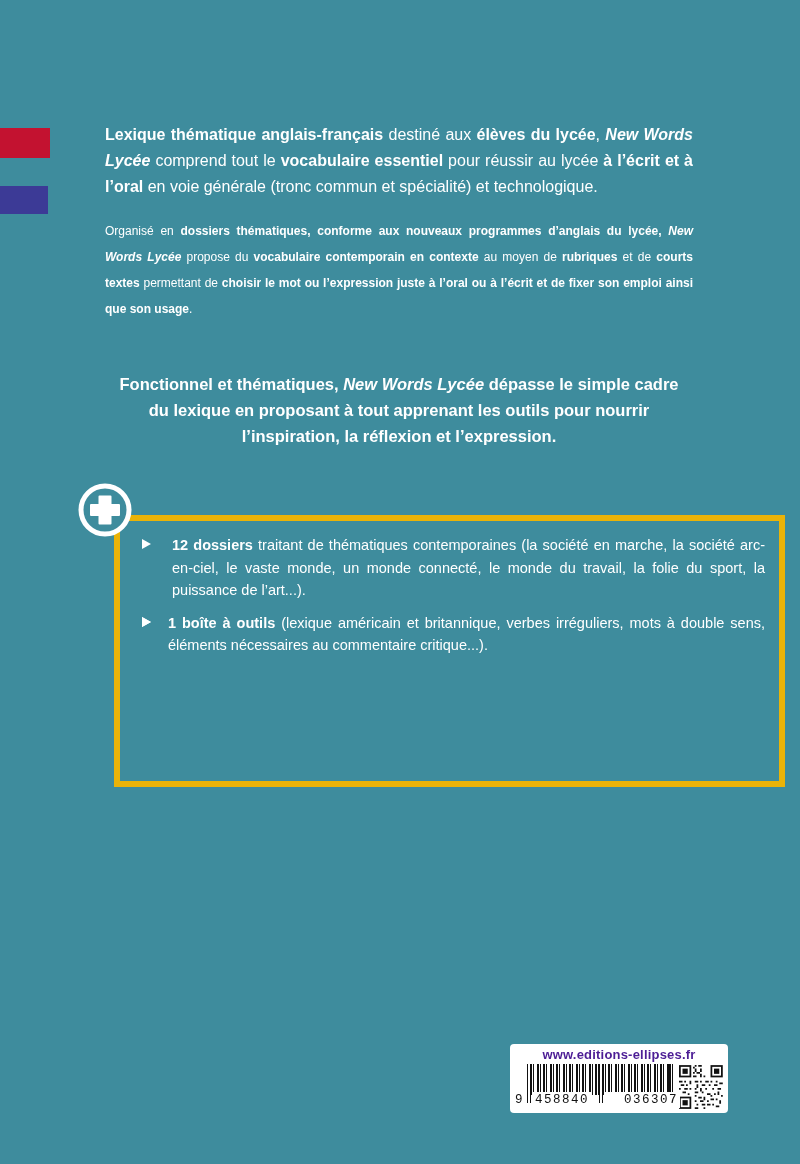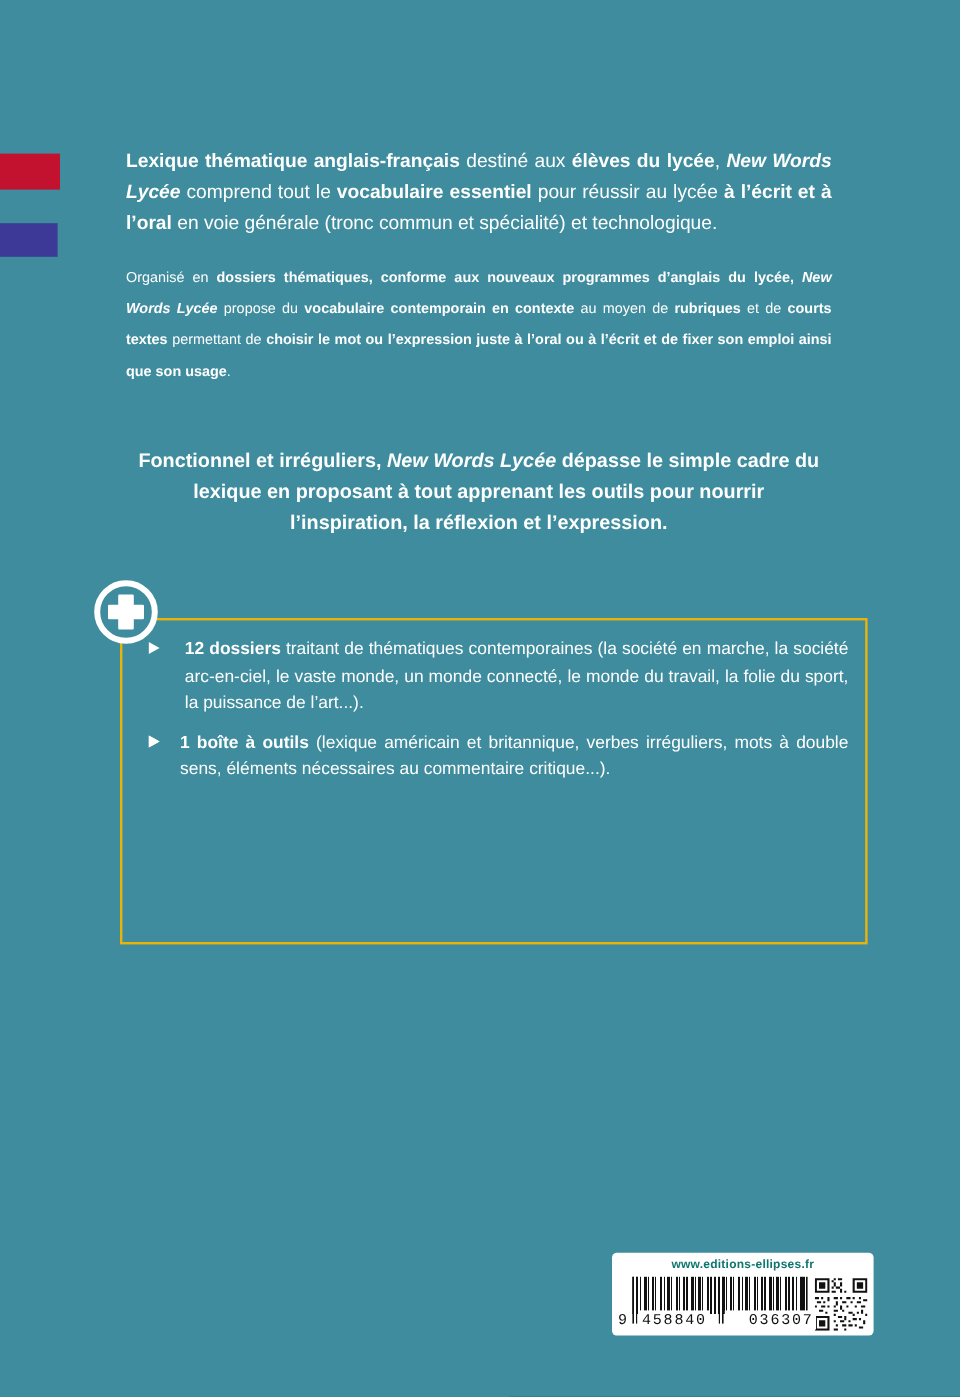--- a/index.html
+++ b/index.html
@@ -14,22 +14,22 @@
   .bar-blue{position:absolute;left:0;top:186px;width:48px;height:28px;background:#3C3A96;}
 
   
   .copy{position:absolute;left:105px;width:588px;color:#fff;margin:0;}
   .p-intro{top:122px;font-size:16px;line-height:26px;text-align:justify;}
   .p-org{top:218px;font-size:12px;line-height:26px;text-align:justify;}
   .p-pitch{top:371px;left:115px;width:568px;font-size:16.5px;line-height:26px;text-align:center;font-weight:700;}
 
   
   .features-box{
-    position:absolute;left:100px;top:515px;width:623px;height:272px;
-    border:2px solid #eab308;box-sizing:border-box;
+    position:absolute;left:114px;top:515px;width:671px;height:272px;
+    border:6px solid #eab308;box-sizing:border-box;
   }
   .features-list{list-style:none;margin:0;padding:13px 14px 0 0;}
   .feature{
     position:relative;padding-left:52px;margin-bottom:10px;
     color:#fff;font-size:14.5px;line-height:22.5px;text-align:justify;
   }
   .feature:last-child{margin-bottom:0;padding-left:48px;}
   .tri{
     position:absolute;left:22px;top:5px;width:0;height:0;
     border-left:9px solid #fff;border-top:5.5px solid transparent;border-bottom:5.5px solid transparent;
@@ -37,21 +37,21 @@
 
   
   .plus-badge{position:absolute;left:77px;top:482px;width:56px;height:56px;}
 
   
   .barcode-panel{
     position:absolute;left:510px;top:1044px;width:218px;height:69px;
     background:#fff;border-radius:4px;box-sizing:border-box;
     padding:3px 5px 0 5px;color:#111;
   }
-  .site{font-size:10px;font-weight:700;text-align:center;line-height:16px;letter-spacing:0.2px;color:#0f766e;}
+  .site{font-size:13px;font-weight:700;text-align:center;line-height:16px;letter-spacing:0.2px;color:#4c1d95;}
   .panel-row{display:flex;margin-top:1px;}
   .ean{position:relative;width:160px;height:45px;}
   .bars{
     position:absolute;left:12px;top:0;width:146px;height:31px;
     background:repeating-linear-gradient(90deg,
       #111 0 1px,transparent 1px 3px,
       #111 3px 5px,transparent 5px 6px,
       #111 6px 7px,transparent 7px 10px,
       #111 10px 12px,transparent 12px 13px);
   }
@@ -68,21 +68,21 @@
 </head>
 <body>
 
 <div class="page" style="background-color: rgb(62, 140, 157);">
 
   <div class="bar-red" style="background-color: rgb(195, 18, 48);"></div>
   <div class="bar-blue" style="background-color: rgb(60, 58, 150);"></div>
 
   <p class="copy p-intro"><span style="font-weight: 700;">Lexique thématique anglais-français</span><span style="font-weight: 400;"> destiné aux </span><span style="font-weight: 700;">élèves du lycée</span><span style="font-weight: 400;">, </span><span style="font-weight: 700; font-style: italic;">New Words Lycée</span><span style="font-weight: 400;"> comprend tout le </span><span style="font-weight: 700;">vocabulaire essentiel</span><span style="font-weight: 400;"> pour réussir au lycée </span><span style="font-weight: 700;">à l’écrit et à l’oral</span><span style="font-weight: 400;"> en voie générale (tronc commun et spécialité) et technologique.</span></p>
   <p class="copy p-org"><span style="font-weight: 400;">Organisé en </span><span style="font-weight: 700;">dossiers thématiques, conforme aux nouveaux programmes d’anglais du lycée, </span><span style="font-weight: 700; font-style: italic;">New Words Lycée</span><span style="font-weight: 400;"> propose du </span><span style="font-weight: 700;">vocabulaire contemporain en contexte</span><span style="font-weight: 400;"> au moyen de </span><span style="font-weight: 700;">rubriques</span><span style="font-weight: 400;"> et de </span><span style="font-weight: 700;">courts textes</span><span style="font-weight: 400;"> permettant de </span><span style="font-weight: 700;">choisir le mot ou l’expression juste à l’oral ou à l’écrit et de fixer son emploi ainsi que son usage</span><span style="font-weight: 400;">.</span></p>
-  <p class="copy p-pitch"><span style="font-weight: 700;">Fonctionnel et irréguliers, </span><span style="font-weight: 700; font-style: italic;">New Words Lycée</span><span style="font-weight: 700;"> dépasse le simple cadre du lexique en proposant à tout apprenant les outils pour nourrir l’inspiration, la réflexion et l’expression.</span></p>
+  <p class="copy p-pitch"><span style="font-weight: 700;">Fonctionnel et thématiques, </span><span style="font-weight: 700; font-style: italic;">New Words Lycée</span><span style="font-weight: 700;"> dépasse le simple cadre du lexique en proposant à tout apprenant les outils pour nourrir l’inspiration, la réflexion et l’expression.</span></p>
 
   <div class="features-box">
     <ul class="features-list">
       <li class="feature">
         <span class="tri"></span>
         <span><span style="font-weight: 700;">12 dossiers</span><span style="font-weight: 400;"> traitant de thématiques contemporaines (la société en marche, la société arc-en-ciel, le vaste monde, un monde connecté, le monde du travail, la folie du sport, la puissance de l’art...).</span></span>
       </li>
       <li class="feature">
         <span class="tri"></span>
       </li>

